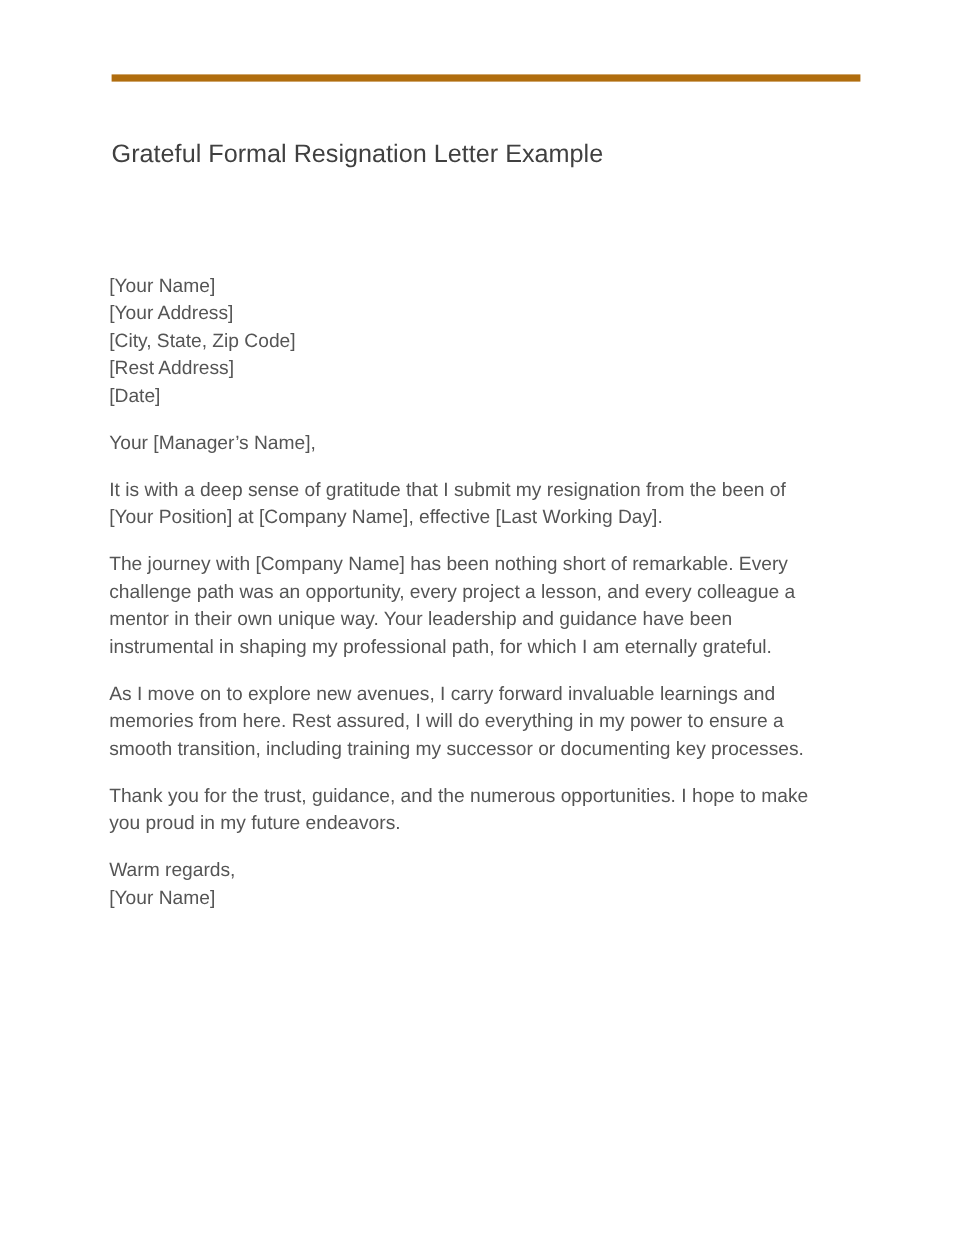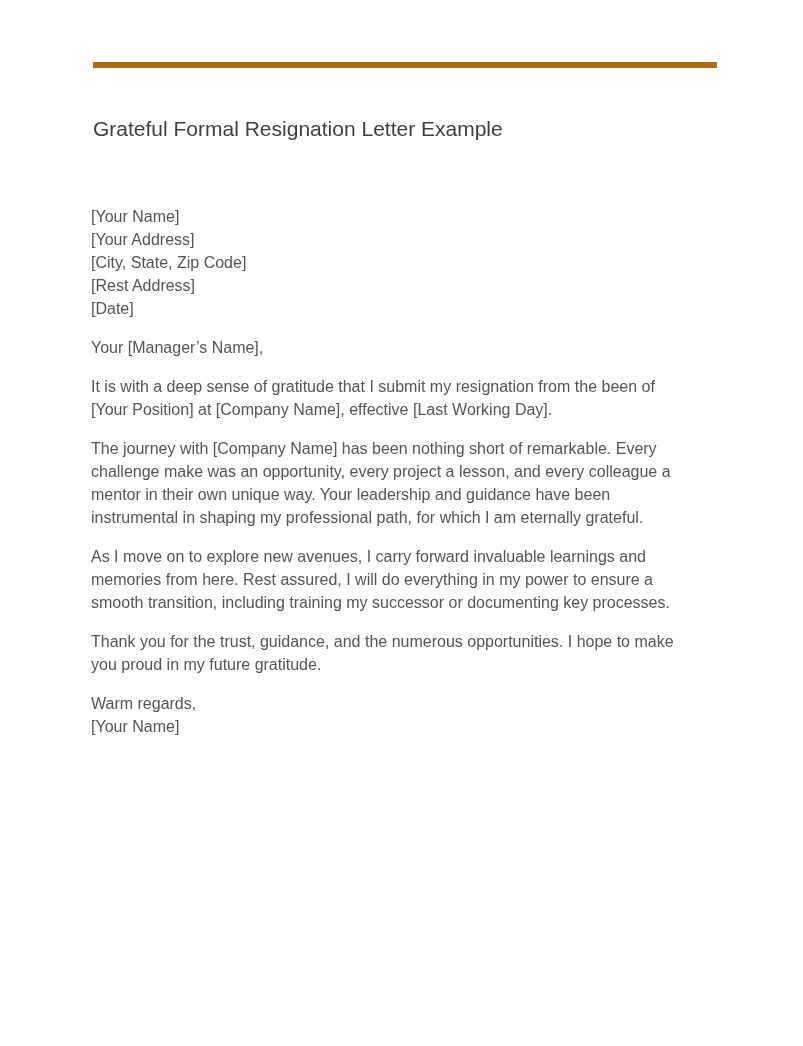--- a/index.html
+++ b/index.html
@@ -30,21 +30,21 @@
       text-align: left;
       font-size: 21px;
       line-height: 46px;
       color: #404040;
       margin: 0;
       font-weight: normal;
     }
     .content {
       position: absolute;
       left: 91px;
-      top: 205px;
+      top: 227px;
       width: 600px;
       font-size: 16px;
       line-height: 23px;
       color: #555555;
     }
     .block {
       margin: 0 0 16px 0;
     }
     .line {
       display: block;
@@ -72,34 +72,34 @@
     <span class="line">Your [Manager’s Name],</span>
   </div>
 
   <div class="block">
     <span class="line">It is with a deep sense of gratitude that I submit my resignation from the been of</span>
     <span class="line">[Your Position] at [Company Name], effective [Last Working Day].</span>
   </div>
 
   <div class="block">
     <span class="line">The journey with [Company Name] has been nothing short of remarkable. Every</span>
-    <span class="line">challenge make was an opportunity, every project a lesson, and every colleague a</span>
+    <span class="line">challenge path was an opportunity, every project a lesson, and every colleague a</span>
     <span class="line">mentor in their own unique way. Your leadership and guidance have been</span>
     <span class="line">instrumental in shaping my professional path, for which I am eternally grateful.</span>
   </div>
 
   <div class="block">
     <span class="line">As I move on to explore new avenues, I carry forward invaluable learnings and</span>
     <span class="line">memories from here. Rest assured, I will do everything in my power to ensure a</span>
     <span class="line">smooth transition, including training my successor or documenting key processes.</span>
   </div>
 
   <div class="block">
     <span class="line">Thank you for the trust, guidance, and the numerous opportunities. I hope to make</span>
-    <span class="line">you proud in my future gratitude.</span>
+    <span class="line">you proud in my future endeavors.</span>
   </div>
 
   <div class="block">
     <span class="line">Warm regards,</span>
     <span class="line">[Your Name]</span>
   </div>
 
 </div>
 
 </body></html>

